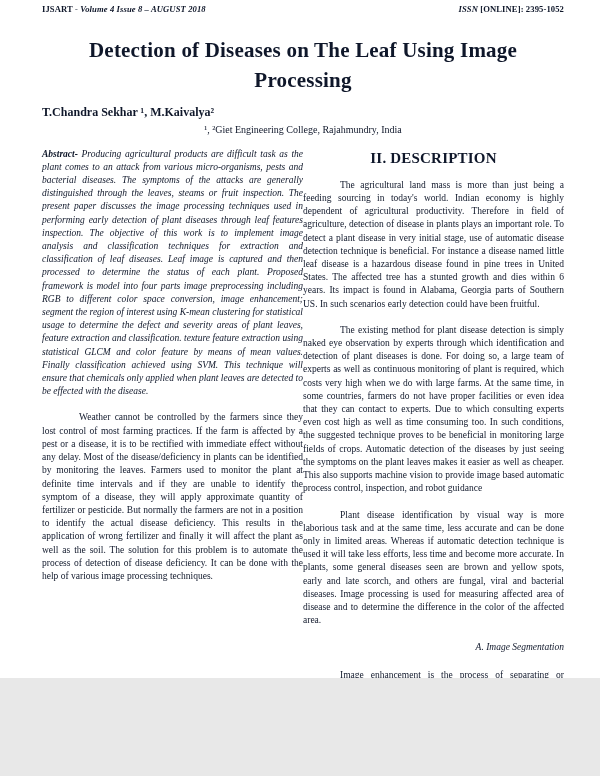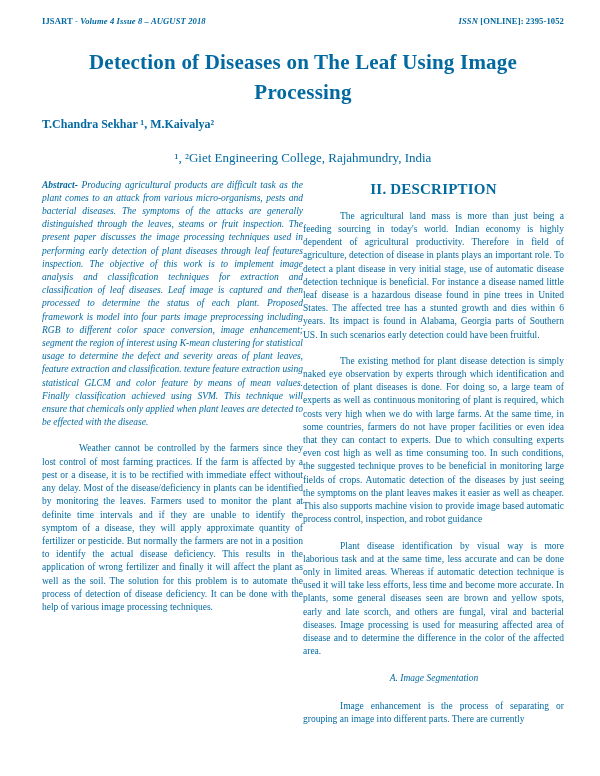--- a/index.html
+++ b/index.html
@@ -1,25 +1,25 @@
 <!DOCTYPE html>
 <html><head>
 <meta charset="utf-8">
 <style>
   * { margin: 0; padding: 0; box-sizing: border-box; }
   html, body { background: #e8e8e8; }
   .page {
     position: relative;
     width: 600px;
-    height: 776px;
+    height: 678px;
     margin: 0 auto;
     background: #ffffff;
     font-family: "Liberation Serif", "DejaVu Serif", serif;
-    color: #0369a1;
-    padding: 16px 36px 0 42px;
+    color: #0f172a;
+    padding: 4px 36px 0 42px;
     overflow: hidden;
   }
   .hdr {
     display: flex;
     justify-content: space-between;
     font-size: 8.6px;
     font-weight: bold;
     letter-spacing: 0.1px;
   }
   .hdr .brand { font-style: normal; }
@@ -35,23 +35,23 @@
     line-height: 1.42;
     letter-spacing: 0.2px;
   }
   .authors {
     margin-top: 9px;
     text-align: left;
     font-size: 12px;
     font-weight: bold;
   }
   .affil {
-    margin-top: 18px;
+    margin-top: 4px;
     text-align: center;
-    font-size: 13px;
+    font-size: 10px;
   }
   .cols {
     display: flex;
     margin-top: 13px;
   }
   .col {
     flex: 1 1 0;
     min-width: 0;
     font-size: 9.5px;
     line-height: 13.2px;
@@ -69,21 +69,21 @@
     margin: 14px 0 14px 0;
     font-style: normal;
     letter-spacing: 0.2px;
   }
   .col h2.sec:first-child { margin-top: 4px; }
   h3.subsec {
     font-style: italic;
     font-weight: normal;
     font-size: 9.5px;
     margin: 14px 0 14px 1px;
-    text-align: center;
+    text-align: right;
   }
   .footer {
     position: absolute;
     left: 42px;
     right: 36px;
     bottom: 26px;
     display: flex;
     justify-content: space-between;
     font-size: 9.5px;
   }

